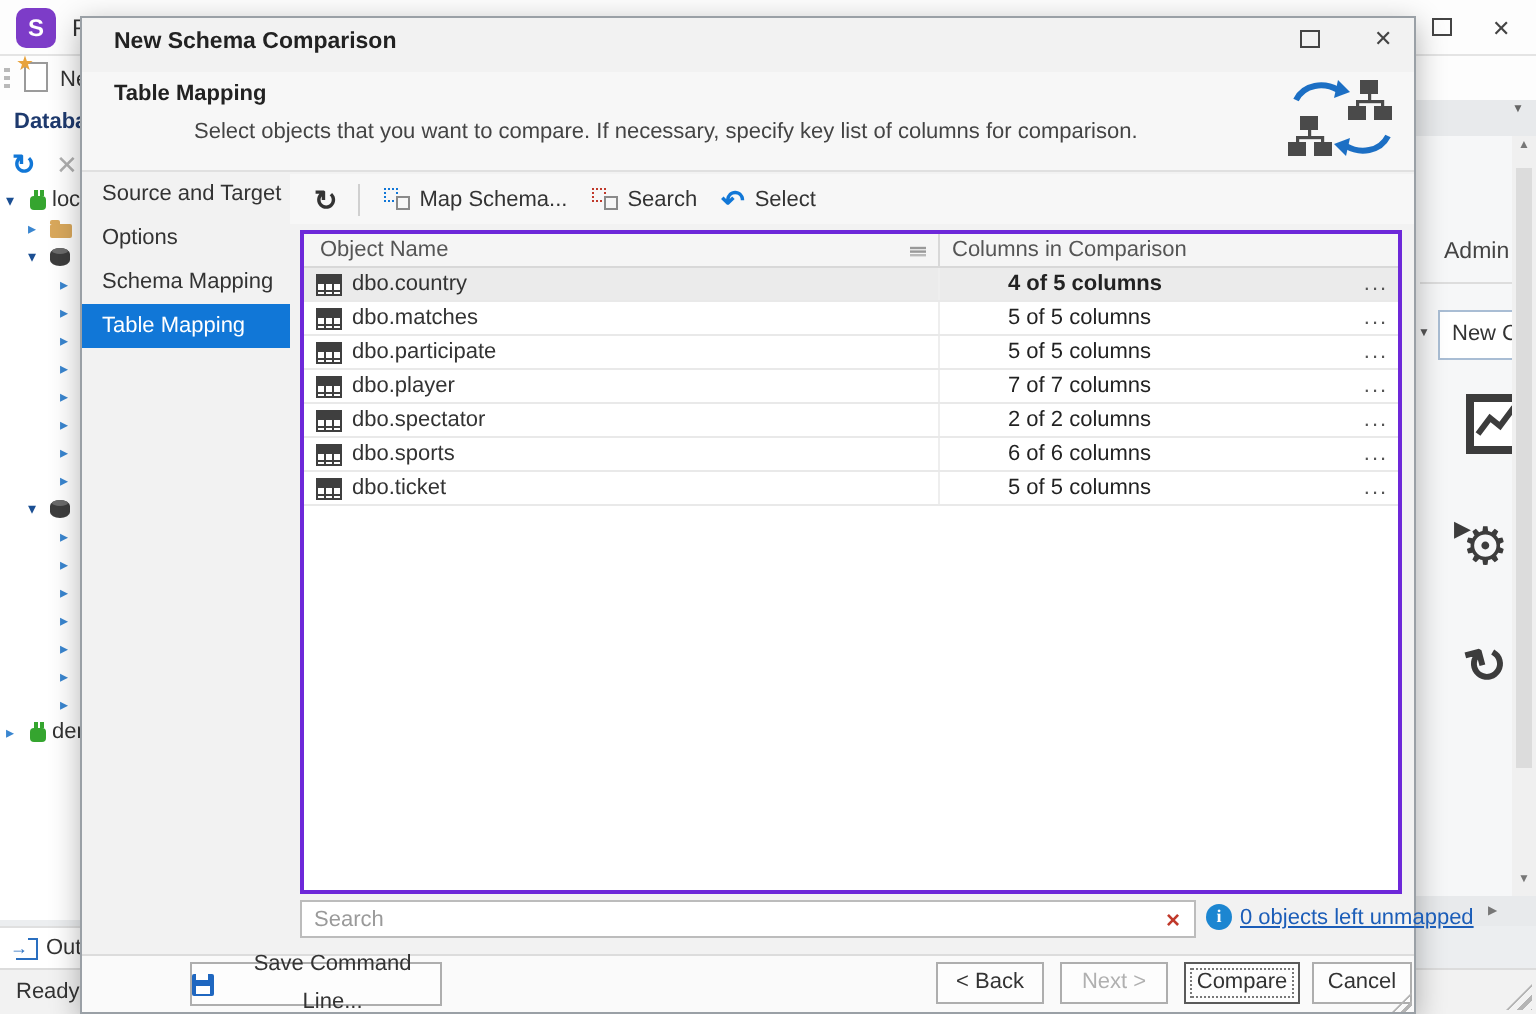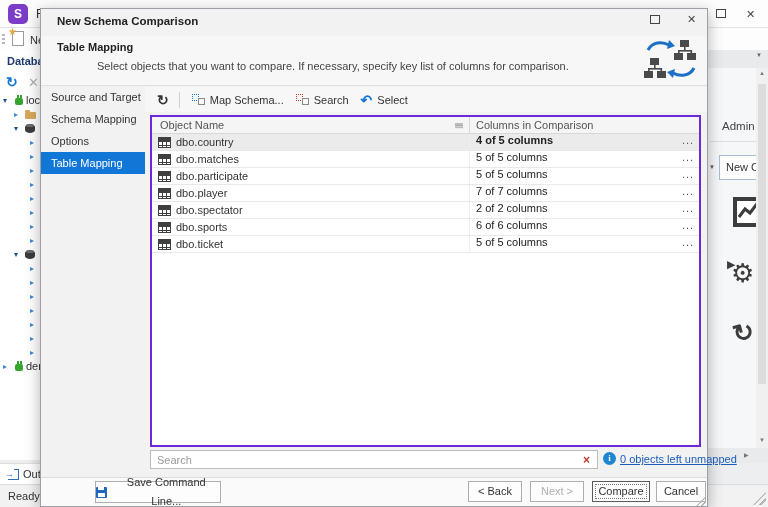--- a/index.html
+++ b/index.html
@@ -113,28 +113,28 @@
   .map-ic.red::before { border-color:#c0392b; }
   .icon-reset { color:#1177d7; font-weight:bold; font-size:14px; }
 
   
   #grid { left:150px; top:115px; width:551px; height:332px; background:#fff; border:2px solid #6d28d9; }
   #grid-header { display:flex; height:17px; background:#f5f5f5; border-bottom:1px solid #d8d8d8; color:#555; }
   .gh-name { width:318px; padding:2px 4px 0 8px; position:relative; border-right:1px solid #d8d8d8; }
   .gh-cols { flex:1; padding:2px 0 0 6px; }
   .sort-ic { position:absolute; right:6px; top:6px; width:8px; height:2px; background:#999;
      box-shadow:0 3px 0 #999, 0 6px 0 #b9b9b9; transform:scaleY(.6); }
-  .trow { display:flex; height:17px; border-bottom:1px solid #e9e9e9; align-items:flex-start; }
+  .trow { display:flex; height:17px; border-bottom:1px solid #e9e9e9; align-items:center; }
   .trow.selected { background:#ebebeb; }
   .cell.name { width:318px; display:flex; align-items:center; gap:5px; padding-left:6px; border-right:1px solid #eeeeee; height:100%; }
   .tbl-ic { width:13px; height:11px; border:1px solid #3f3f3f; background:
      linear-gradient(#3f3f3f 3px, transparent 0),
      repeating-linear-gradient(to right, transparent 0 3px, #3f3f3f 3px 4px),
      repeating-linear-gradient(to bottom, transparent 0 3px, #3f3f3f 3px 4px); background-color:#fff; }
-  .cell.val { flex:1; padding-left:6px; color:#222; }
+  .cell.val { flex:1; padding-left:6px; color:#222;margin-left:28px; }
   .cell.val.bold { font-weight:bold; }
   .dots { width:22px; text-align:center; color:#555; letter-spacing:1px; }
 
   
   #search-box { left:150px; top:450px; width:448px; height:19px; background:#fff; border:1px solid #bcbcbc;
      display:flex; align-items:center;gap:46px; }
   #search-input { flex:1; border:0; outline:none; font:inherit; color:#333; padding-left:6px; background:transparent; }
   #search-input::placeholder { color:#9a9a9a; }
   #search-clear { color:#c0392b; font-weight:bold; font-size:12px; padding:0 7px; }
   #info-ic { left:603px; top:452px; width:13px; height:13px; border-radius:50%; background:#1c86d1; color:#fff;
@@ -367,23 +367,23 @@
       <path d="M27 2 L33 8 L25 11 Z" fill="#1c6fc4"></path>
       <path d="M52 30 C 48 38, 38 39, 31 35" fill="none" stroke="#1c6fc4" stroke-width="3"></path>
       <path d="M31 40 L25 34 L33 31 Z" fill="#1c6fc4"></path>
     </svg>
   </div>
 
   <div class="abs" id="steps">
 
       <div class="step">Source and Target</div>
 
+      <div class="step">Options</div>
+
       <div class="step">Schema Mapping</div>
-
-      <div class="step">Options</div>
 
       <div class="step active">Table Mapping</div>
     </div>
 
   <div class="abs" id="wiz-toolbar">
     <span class="tbtn icon-refresh">↻</span>
     <span class="tb-sep"></span>
     <span class="tbtn">
       <span class="map-ic"></span>
       <span>Map Schema...</span>

